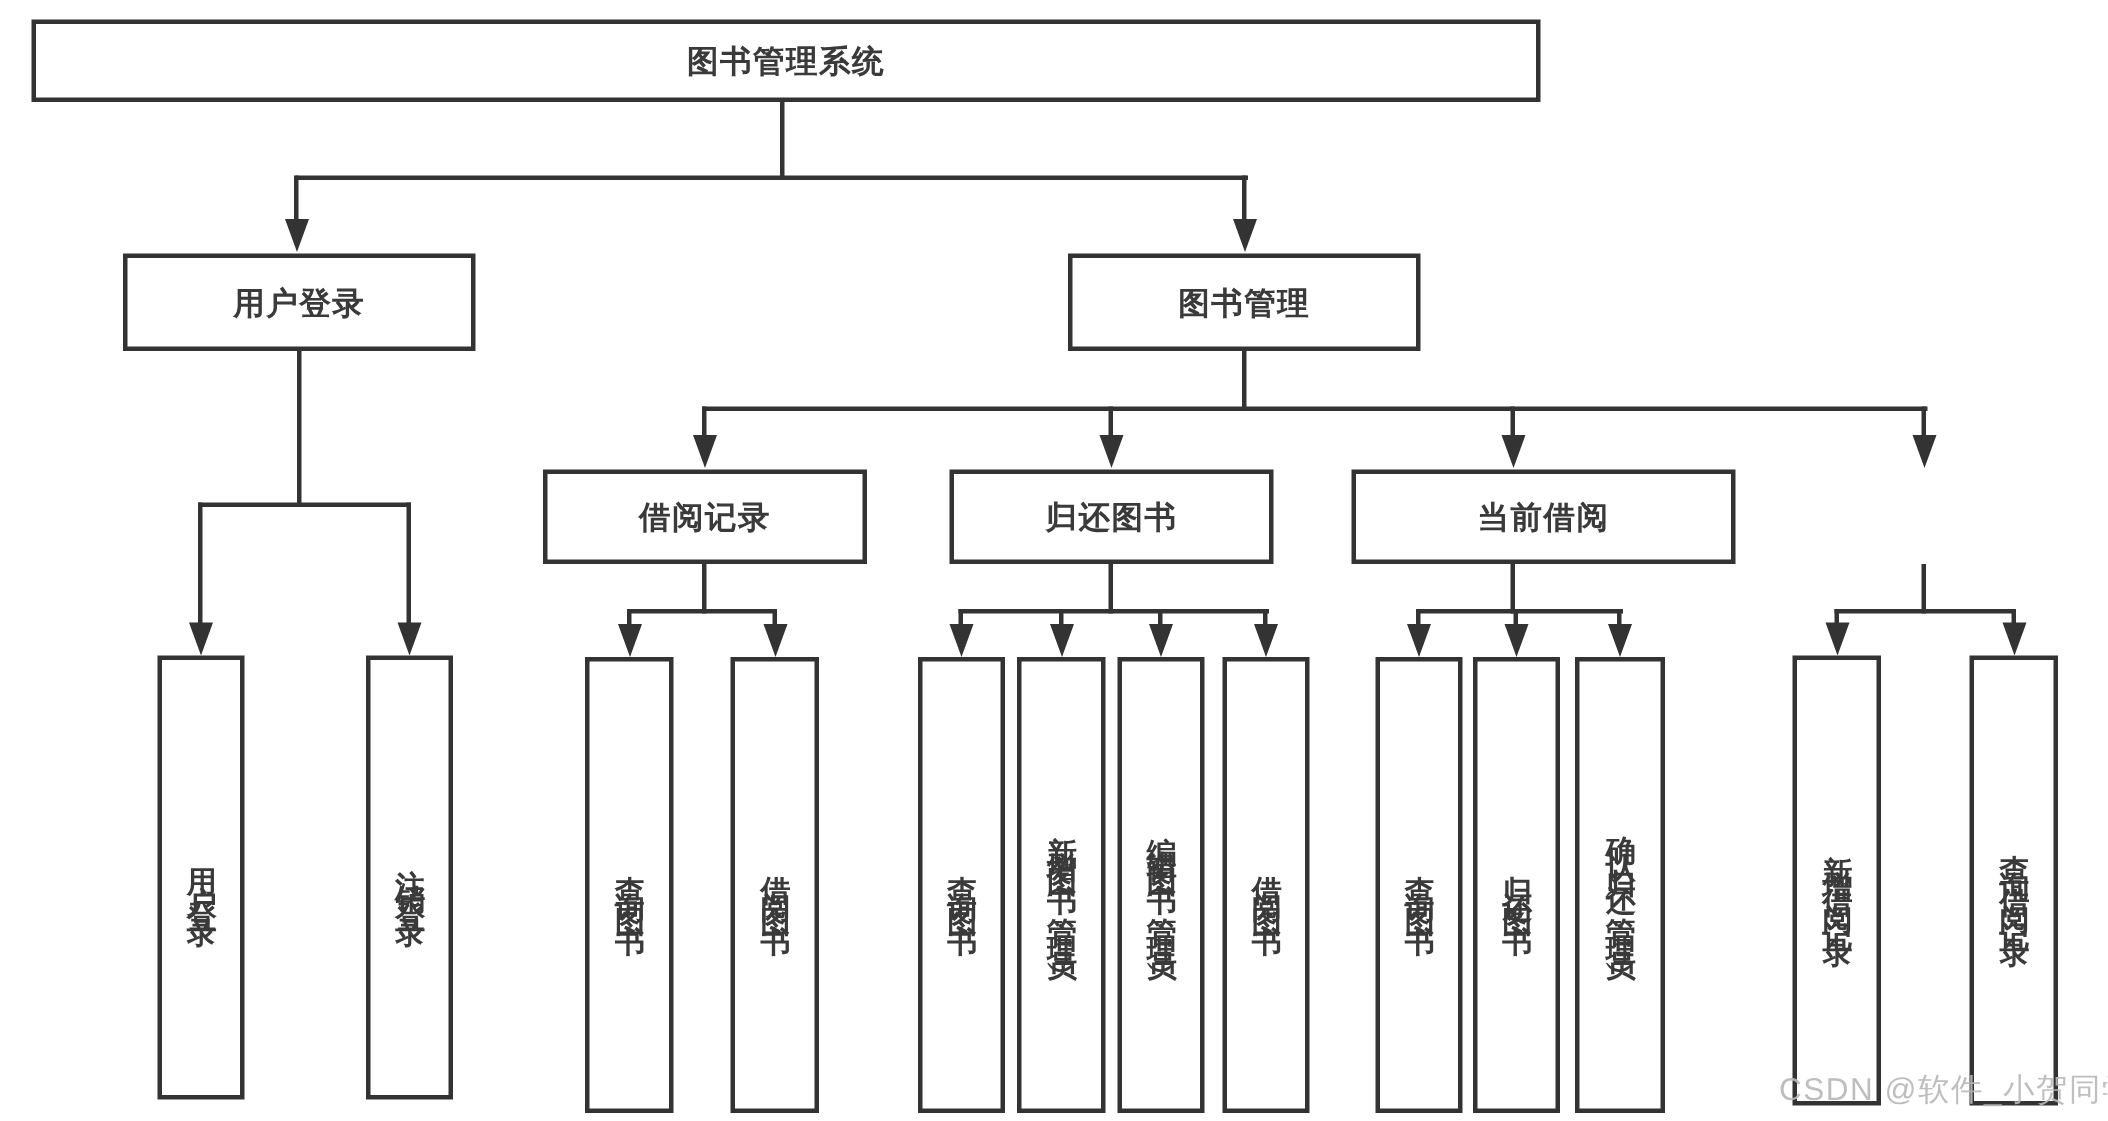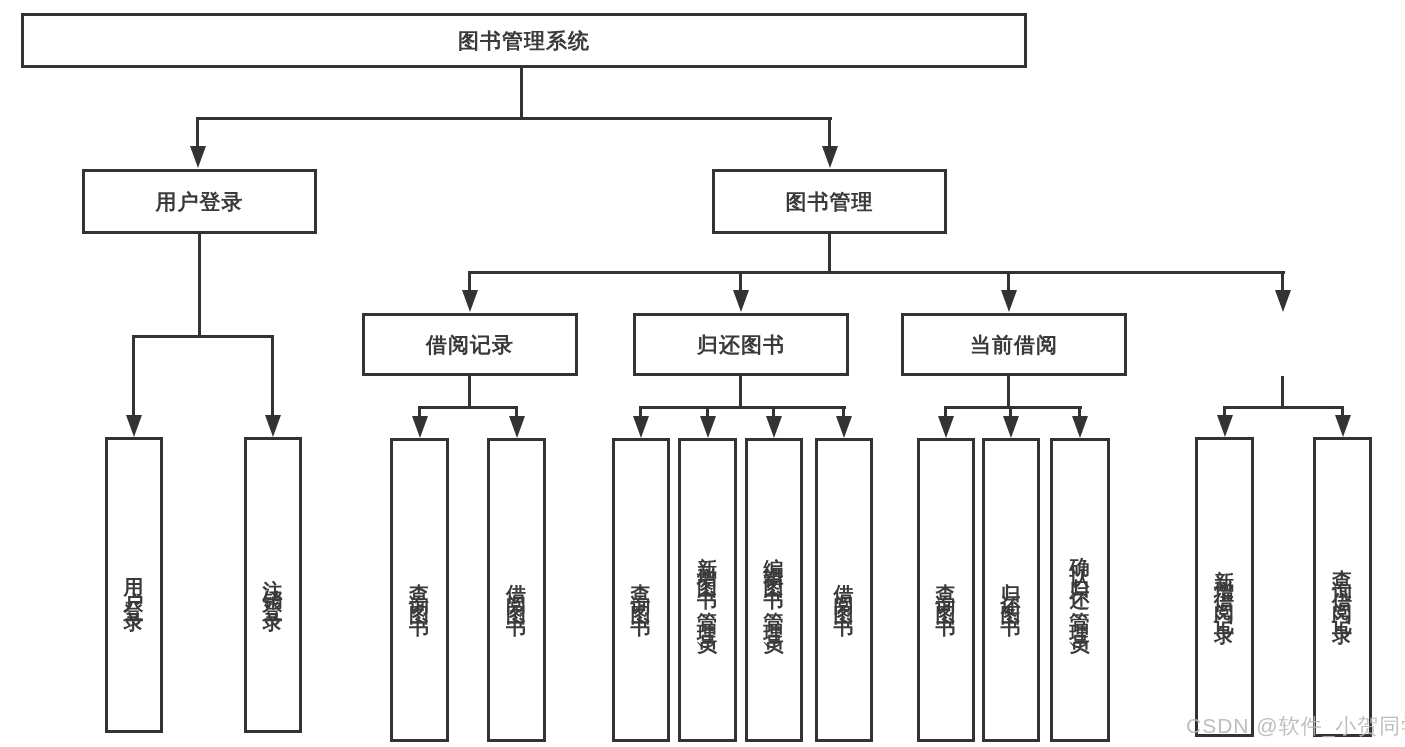--- a/index.html
+++ b/index.html
@@ -99,21 +99,21 @@
   <div class="arrow" style="left:462px;top:290px;"></div>
   <div class="vline" style="left:739px;top:271px;height:22px;"></div>
   <div class="arrow" style="left:733px;top:290px;"></div>
   <div class="vline" style="left:1007px;top:271px;height:22px;"></div>
   <div class="arrow" style="left:1001px;top:290px;"></div>
   <div class="vline" style="left:1281px;top:271px;height:22px;"></div>
   <div class="arrow" style="left:1275px;top:290px;"></div>
 
   <div class="box box-h" style="left:362px;top:313px;width:216px;height:63px;">借阅记录</div>
   <div class="box box-h" style="left:633px;top:313px;width:216px;height:63px;">归还图书</div>
-  <div class="box box-h" style="left:901px;top:313px;width:226px;height:63px;">当前借阅</div>
+  <div class="box box-h" style="left:901px;top:313px;width:256px;height:63px;">当前借阅</div>
 
   <div class="vline" style="left:468px;top:376px;height:33px;"></div>
   <div class="hline" style="left:418px;top:406px;width:100px;"></div>
   <div class="vline" style="left:418px;top:406px;height:12px;"></div>
   <div class="arrow" style="left:412px;top:416px;"></div>
   <div class="vline" style="left:515px;top:406px;height:12px;"></div>
   <div class="arrow" style="left:509px;top:416px;"></div>
 
   <div class="box box-v" style="left:390px;top:438px;width:59px;height:304px;">查询图书</div>
   <div class="box box-v" style="left:487px;top:438px;width:59px;height:304px;">借阅图书</div>

